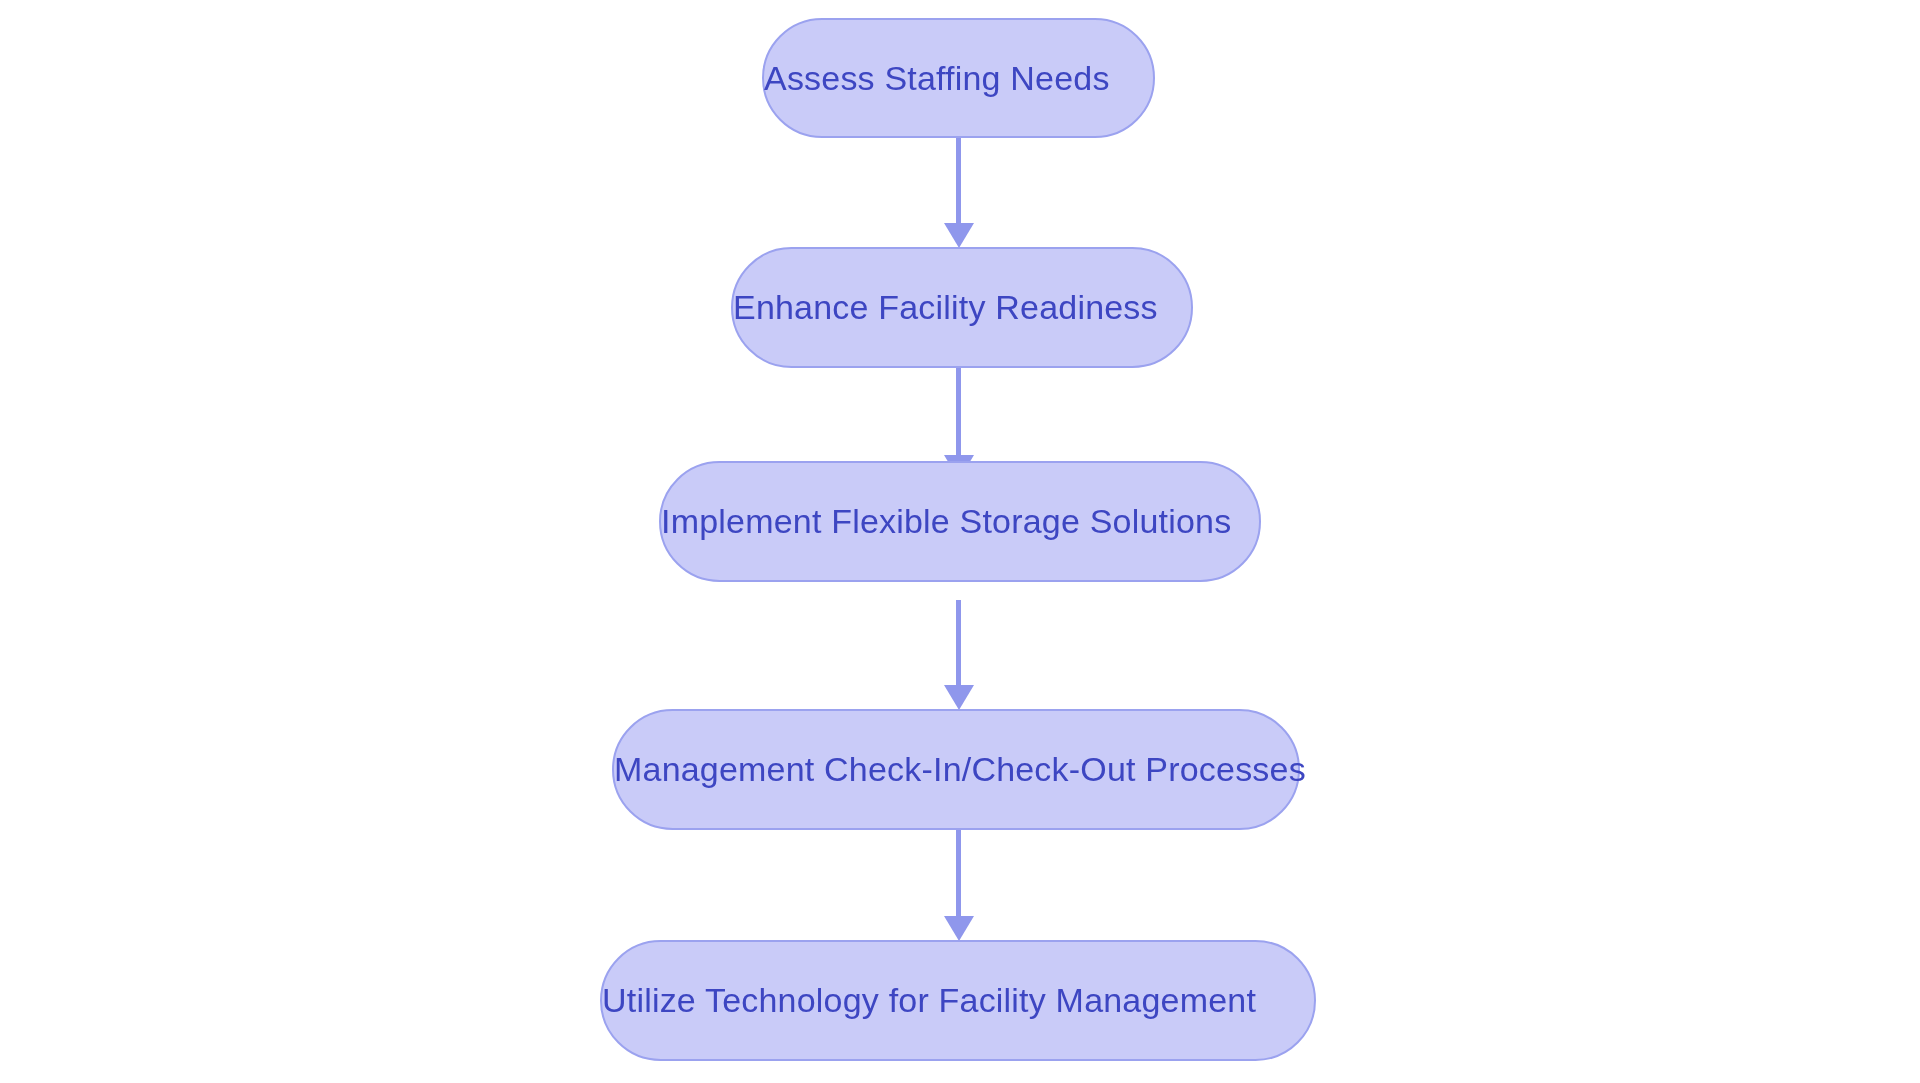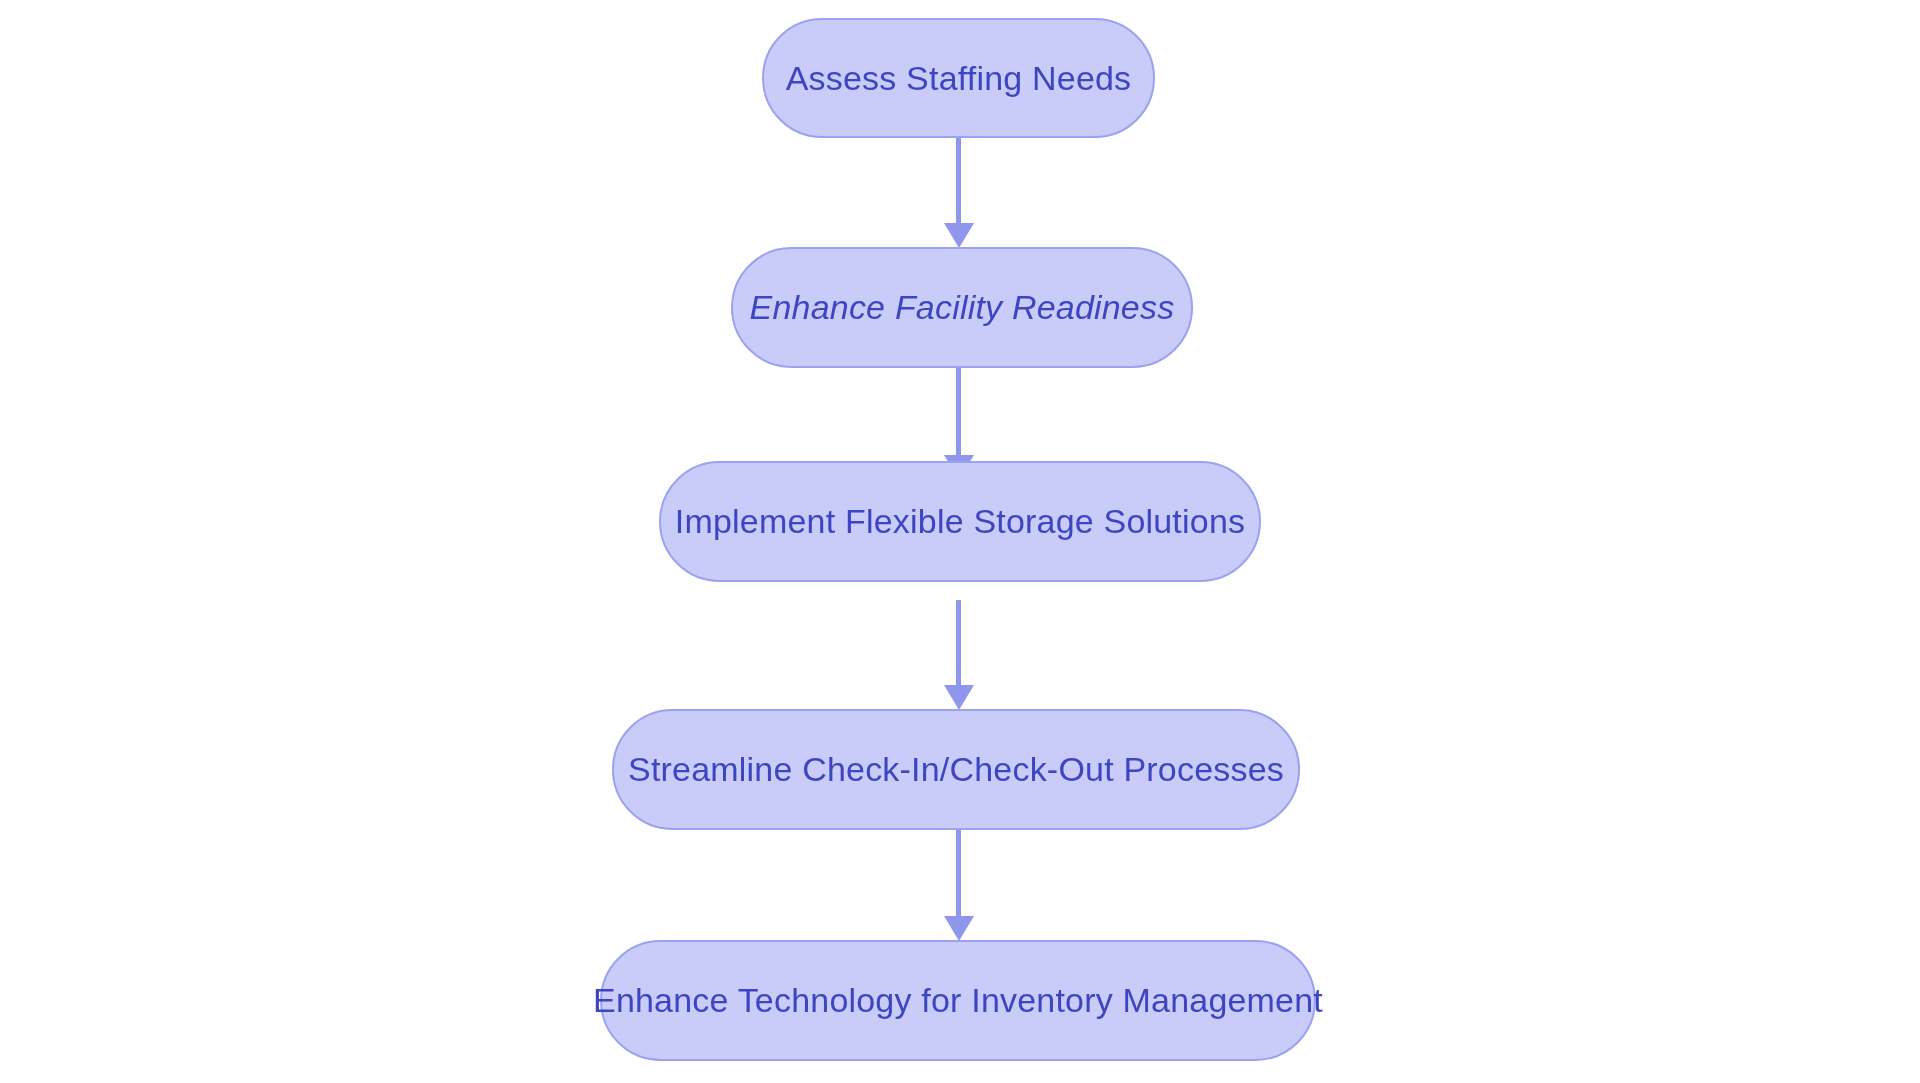--- a/index.html
+++ b/index.html
@@ -17,29 +17,29 @@
     background: #ffffff;
   }
   .flow-node {
     position: absolute;
     height: 121px;
     background: #c9cbf8;
     border: 2px solid #9ba2ef;
     border-radius: 61px;
     display: flex;
     align-items: center;
-    justify-content: center;
+    justify-content: flex-start;
     color: #3d46c2;
     font-size: 34px;
     letter-spacing: 0.2px;
     white-space: nowrap;
     text-align: center;
   }
   .node-1 { left: 762px; top: 18px;  width: 393px; height: 120px; }
-  .node-2 { left: 731px; top: 247px; width: 462px; font-style: italic; }
+  .node-2 { left: 731px; top: 247px; width: 462px; }
   .node-3 { left: 659px; top: 461px; width: 602px; }
   .node-4 { left: 612px; top: 709px; width: 688px; }
   .node-5 { left: 600px; top: 940px; width: 716px; }
 
   .arrow-line {
     position: absolute;
     left: 956px;
     width: 5px;
     background: #8f97ec;
   }
@@ -82,23 +82,23 @@
   <div class="arrow-head head-2"></div>
 
   <div class="flow-node node-3">
     <span>Implement Flexible Storage Solutions</span>
   </div>
 
   <div class="arrow-line line-3"></div>
   <div class="arrow-head head-3"></div>
 
   <div class="flow-node node-4">
-    <span>Streamline Check-In/Check-Out Processes</span>
+    <span>Management Check-In/Check-Out Processes</span>
   </div>
 
   <div class="arrow-line line-4"></div>
   <div class="arrow-head head-4"></div>
 
   <div class="flow-node node-5">
-    <span>Enhance Technology for Inventory Management</span>
+    <span>Utilize Technology for Facility Management</span>
   </div>
 
 </div>
 
 </body></html>

